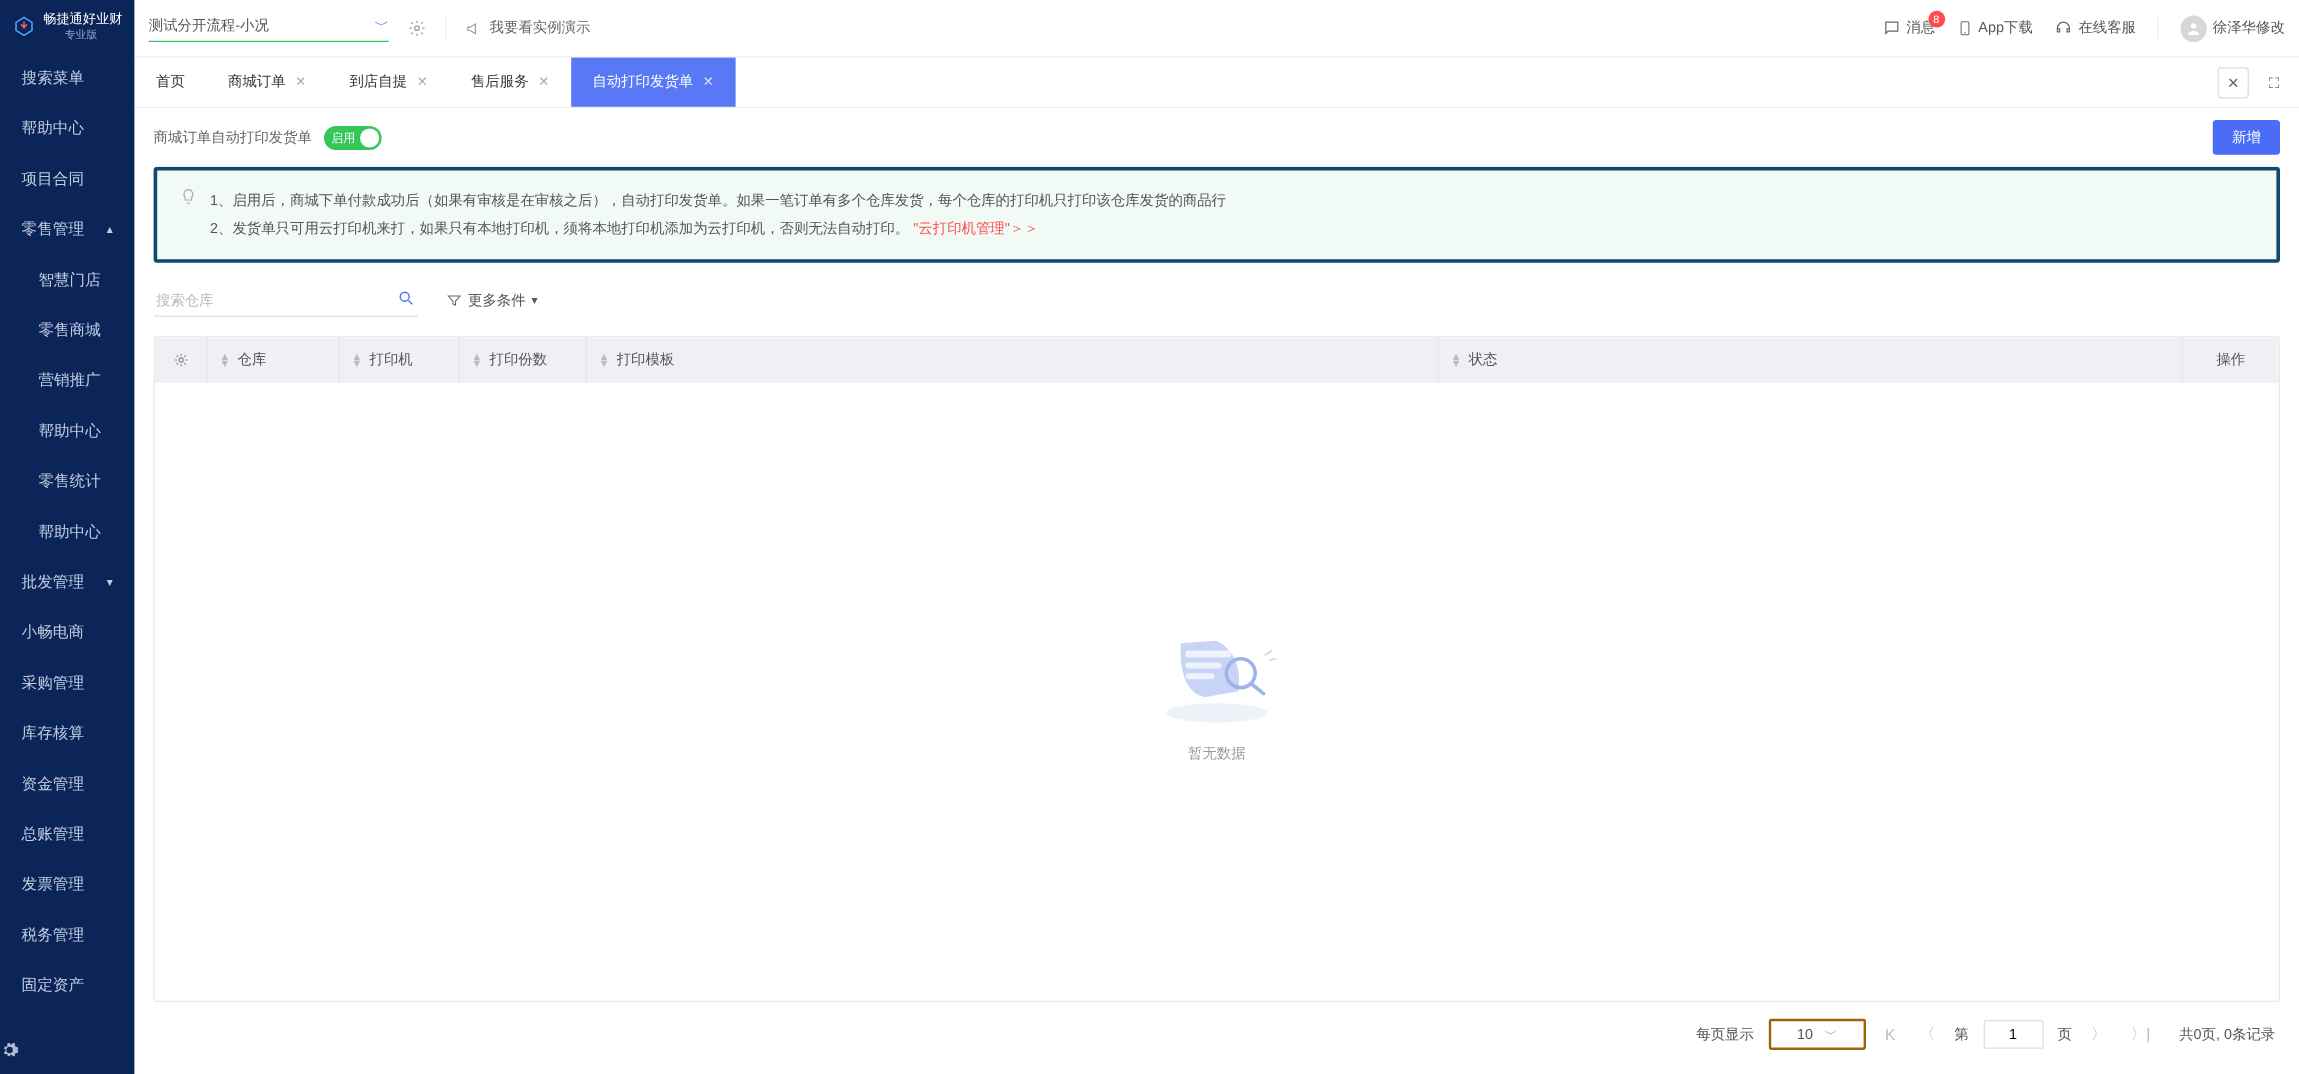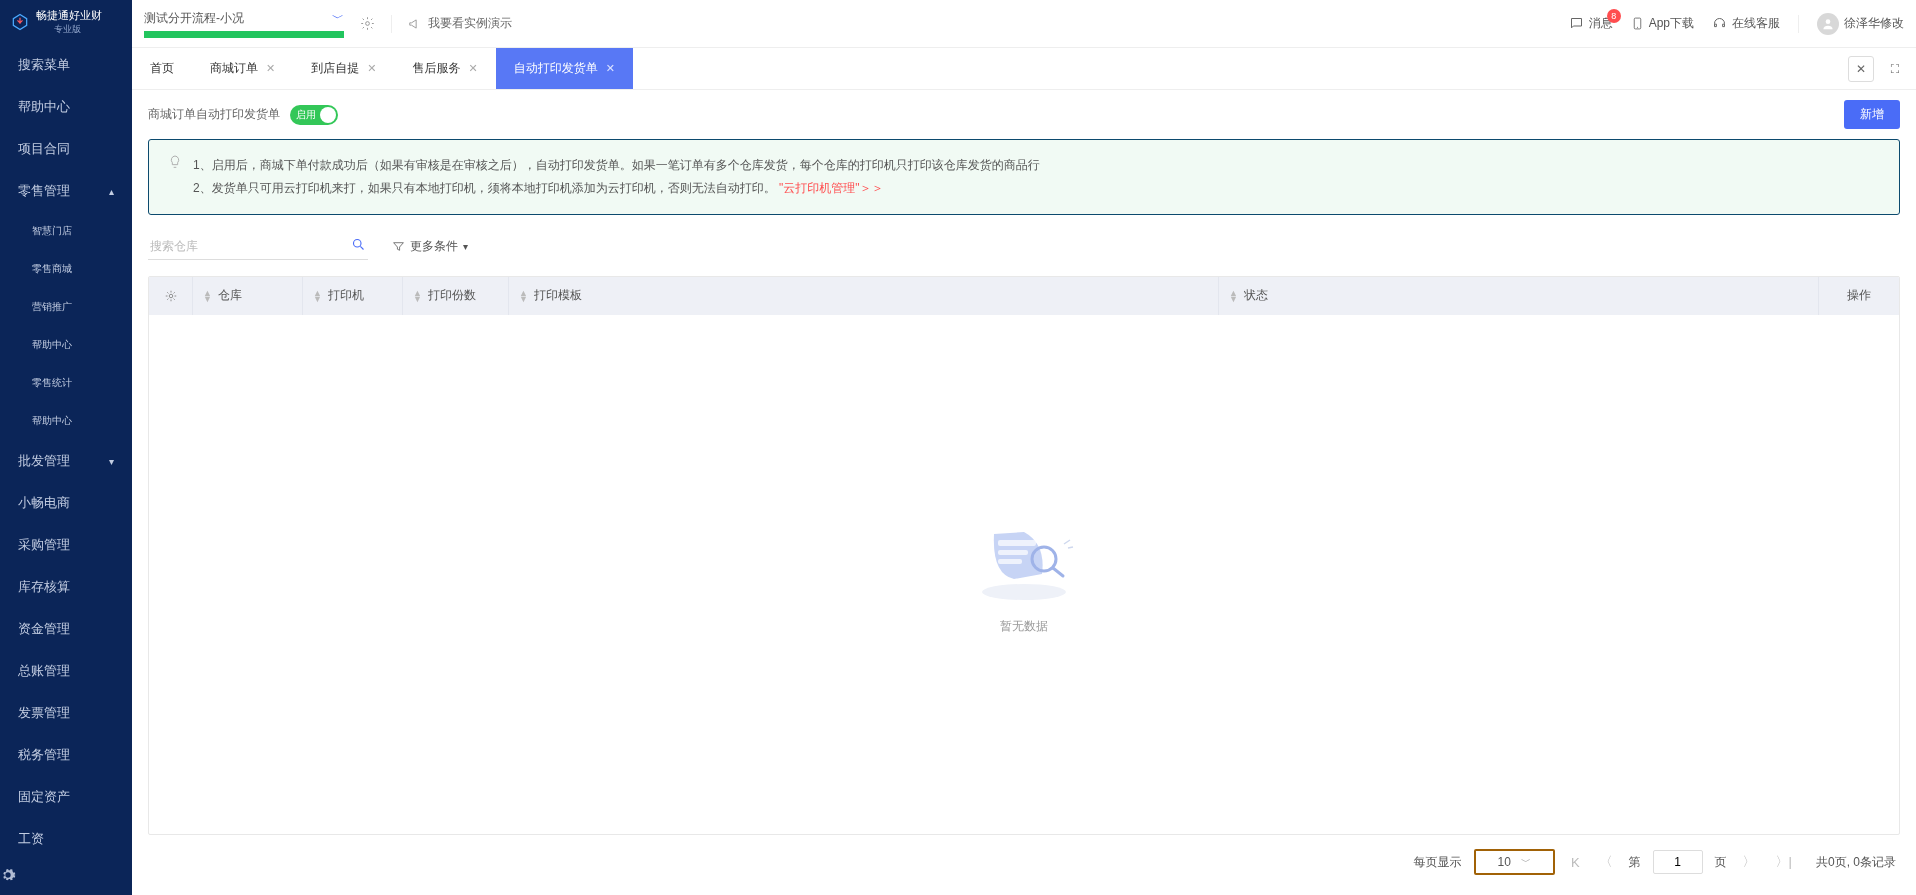--- a/index.html
+++ b/index.html
@@ -1,37 +1,37 @@
 <!DOCTYPE html>
 <html><head>
 <meta charset="utf-8">
 <style>
 * { box-sizing: border-box; margin: 0; padding: 0; }
 body { font-family: "Microsoft YaHei", "PingFang SC", sans-serif; font-size: 12px; color: #333; background: #fff; overflow: hidden; }
 .app { display: flex; height: 895px; width: 1916px; }
 
 
-.sidebar { width: 132px; background: #0b2558; color: #c3cde2; flex-shrink: 0; display: flex; flex-direction: column; }
+.sidebar { width: 112px; background: #0b2558; color: #c3cde2; flex-shrink: 0; display: flex; flex-direction: column; }
 .logo { display: flex; align-items: center; padding: 8px 10px; gap: 6px; }
 .logo-icon { width: 20px; height: 20px; position: relative; flex-shrink: 0; }
 .logo-text { display: flex; flex-direction: column; }
 .logo-title { font-size: 11px; color: #fff; font-weight: 500; }
 .logo-sub { font-size: 9px; color: #8fa3c9; margin-left: 18px; }
 .nav { flex: 1; overflow-y: auto; }
 .nav-item { padding: 12px 18px; cursor: pointer; display: flex; align-items: center; justify-content: space-between; font-size: 13px; }
-.nav-sub { padding: 12px 18px 12px 32px; cursor: pointer; font-size: 10px; }
+.nav-sub { padding: 12px 18px 12px 32px; cursor: pointer; font-size: 13px; }
 .tri { font-size: 10px; }
 .sidebar-gear { text-align: center; padding: 12px 0; color: #c3cde2; cursor: pointer; }
 
 
 .main { flex: 1; display: flex; flex-direction: column; overflow: hidden; }
 
 
 .header { height: 48px; display: flex; align-items: center; padding: 0 12px; border-bottom: 1px solid #eee; gap: 16px; }
-.ctx-select { display: flex; align-items: center; gap: 8px; color: #555; min-width: 200px; border-bottom: 7px solid #22c55e; padding-bottom: 4px; }
+.ctx-select { display: flex; align-items: center; gap: 8px; color: #555; min-width: 200px; border-bottom: 1px solid #22c55e; padding-bottom: 4px; }
 .ctx-select .chev { color: #4a6cf7; }
 .gear-icon, .demo-icon { color: #999; cursor: pointer; }
 .demo-link { display: flex; align-items: center; gap: 6px; color: #666; cursor: pointer; }
 .header-right { margin-left: auto; display: flex; align-items: center; gap: 18px; color: #555; }
 .hr-item { display: flex; align-items: center; gap: 5px; cursor: pointer; position: relative; }
 .badge { position: absolute; top: -6px; right: -8px; background: #ff4d4f; color: #fff; border-radius: 8px; font-size: 9px; min-width: 14px; height: 14px; display: flex; align-items: center; justify-content: center; padding: 0 3px; }
 .avatar { width: 22px; height: 22px; border-radius: 50%; background: #d8d8d8; display: flex; align-items: center; justify-content: center; color: #fff; }
 .vsep { width: 1px; height: 18px; background: #eee; }
 
 
@@ -46,21 +46,21 @@
 
 .subrow { display: flex; align-items: center; padding: 10px 16px; }
 .toggle-label { color: #666; margin-right: 10px; }
 .toggle { width: 48px; height: 20px; background: #33c758; border-radius: 10px; position: relative; cursor: pointer; display: flex; align-items: center; }
 .toggle-text { color: #fff; font-size: 10px; margin-left: 6px; }
 .toggle-knob { width: 16px; height: 16px; background: #fff; border-radius: 50%; position: absolute; right: 2px; top: 2px; }
 .btn-primary { margin-left: auto; background: #4a6cf7; color: #fff; padding: 6px 16px; border-radius: 3px; cursor: pointer; }
 
 
 .content { padding: 0 16px 16px; display: flex; flex-direction: column; flex: 1; overflow: hidden; }
-.infobox { border: 1px solid #0c4a6e; background: #f1faf4; border-radius: 3px; padding: 14px 18px; display: flex; gap: 10px; }
+.infobox { border: 3px solid #0c4a6e; background: #f1faf4; border-radius: 3px; padding: 14px 18px; display: flex; gap: 10px; }
 .bulb { color: #999; flex-shrink: 0; }
 .info-lines { line-height: 1.9; color: #555; }
 .info-lines .red { color: #ff4d4f; }
 
 
 .searchrow { display: flex; align-items: center; gap: 24px; margin: 18px 0 16px; }
 .searchbox { position: relative; width: 220px; }
 .searchbox input { width: 100%; border: none; border-bottom: 1px solid #ddd; padding: 6px 24px 6px 2px; outline: none; font-size: 12px; color: #555; }
 .searchbox input::placeholder { color: #bbb; }
 .searchbox .sicon { position: absolute; right: 2px; top: 4px; color: #4a6cf7; cursor: pointer; }

